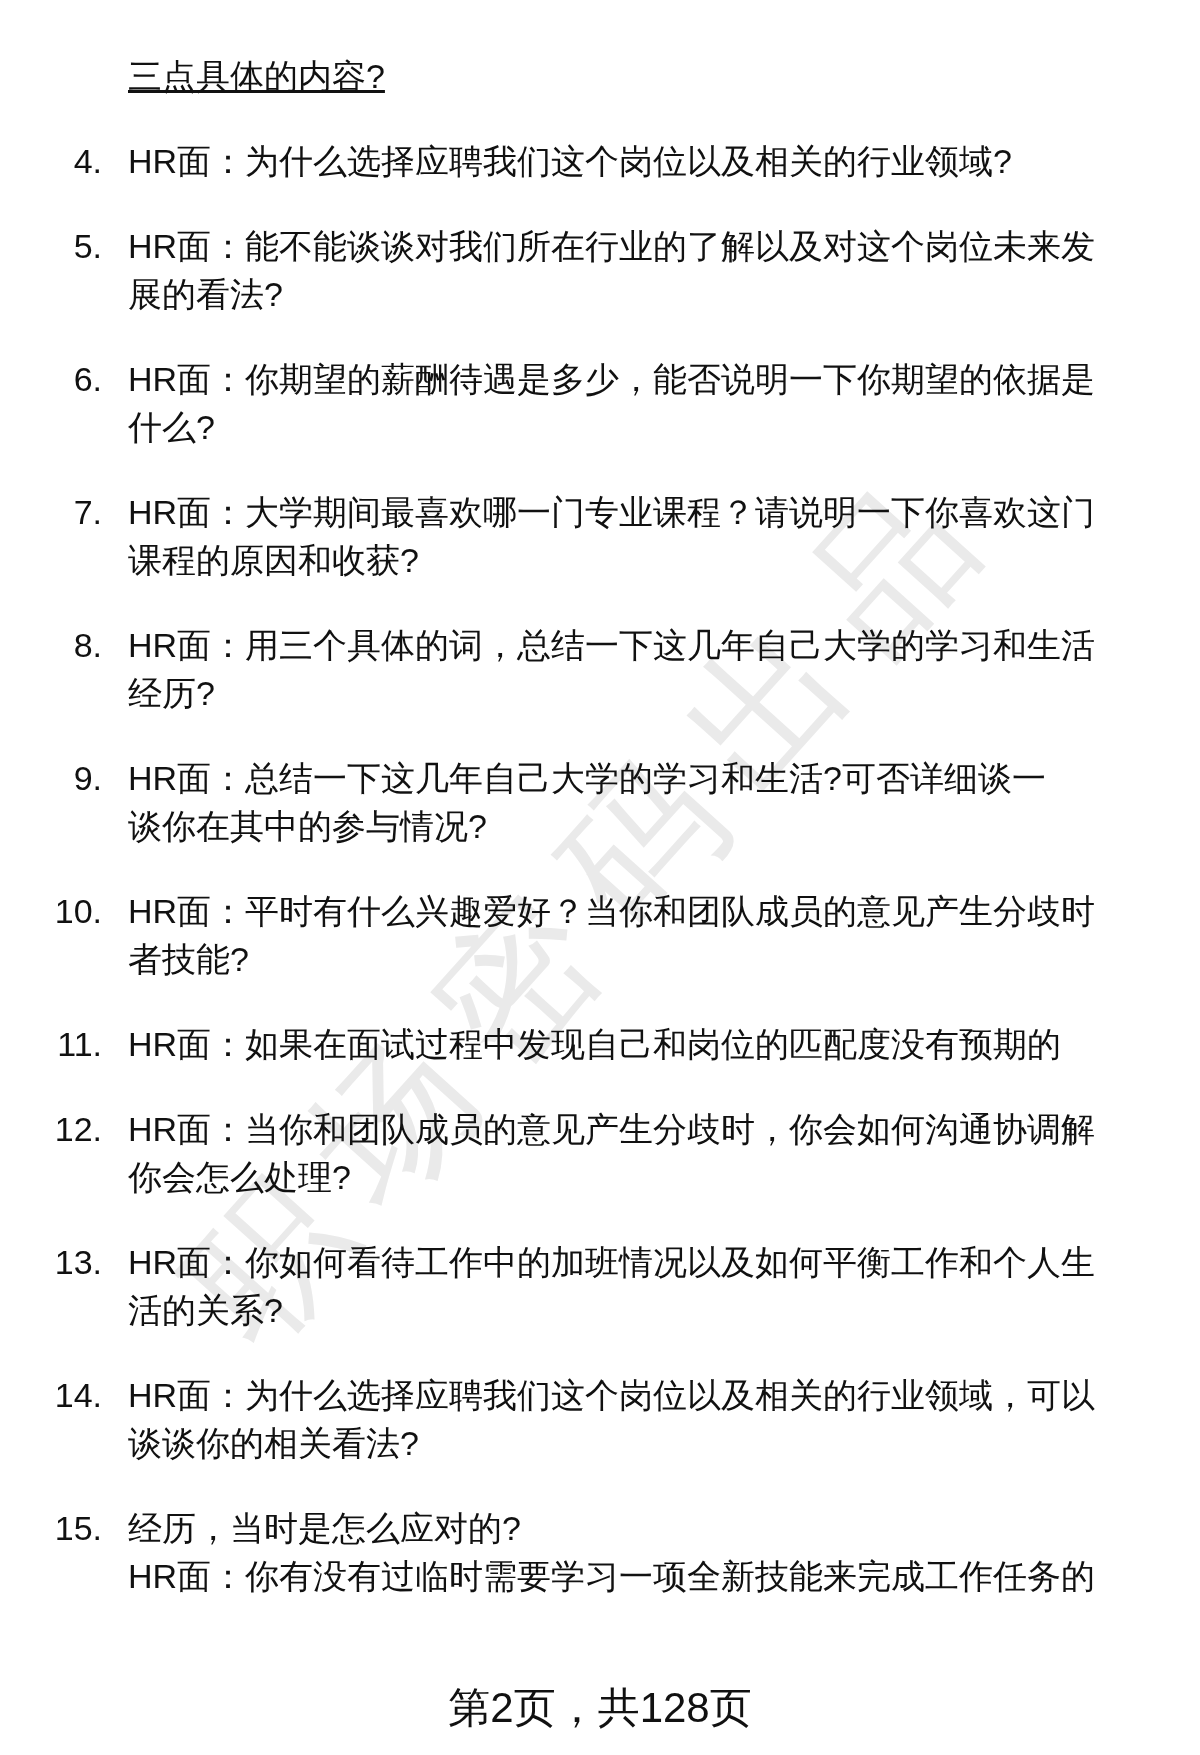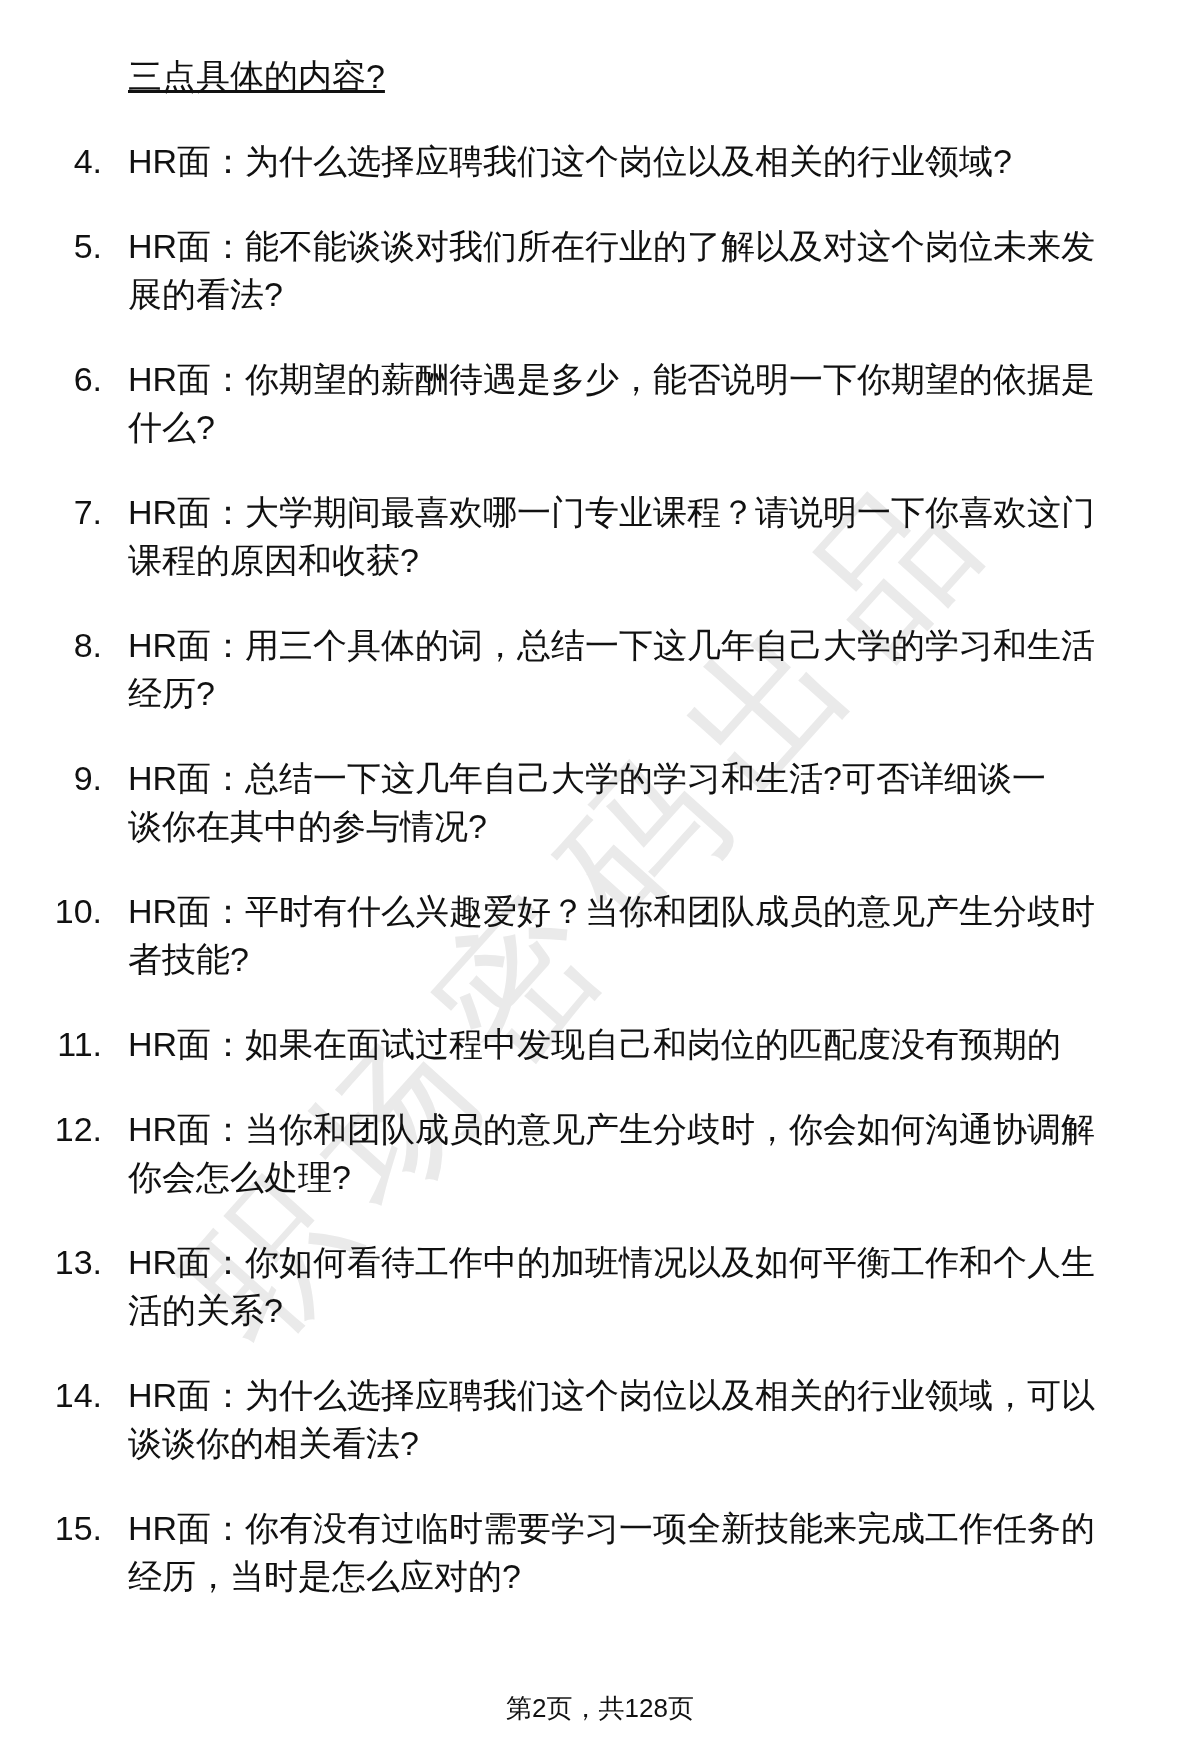--- a/index.html
+++ b/index.html
@@ -56,21 +56,21 @@
     text-align:right;
   }
   .qline { display:block; }
   .footer {
     position:absolute;
     left:0;
     right:0;
     top:1684px;
     z-index:1;
     text-align:center;
-    font-size:26px;
+    font-size:42px;
     line-height:48px;
     color:#111111;
   }
 </style>
 </head>
 <body>
 
 <div class="page" style="background: rgb(255, 255, 255); color: rgb(17, 17, 17);">
 
   <div class="watermark" style="color: rgb(234, 234, 234);">职场密码出品</div>
@@ -131,21 +131,21 @@
       <span class="text"><span class="qline">HR面：你如何看待工作中的加班情况以及如何平衡工作和个人生</span><span class="qline">活的关系?</span></span>
     </li>
 
     <li class="q">
       <span class="num">14.</span>
       <span class="text"><span class="qline">HR面：为什么选择应聘我们这个岗位以及相关的行业领域，可以</span><span class="qline">谈谈你的相关看法?</span></span>
     </li>
 
     <li class="q">
       <span class="num">15.</span>
-      <span class="text"><span class="qline">HR面：你有没有过临时需要学习一项全新技能来完成工作任务的</span><span class="qline">经历，当时是怎么应对的?</span></span>
+      <span class="text"><span class="qline">经历，当时是怎么应对的?</span><span class="qline">HR面：你有没有过临时需要学习一项全新技能来完成工作任务的</span></span>
     </li>
   </ol>
 
   </div>
 
   <div class="footer">第2页，共128页</div>
 
 </div>
 
 </body></html>

